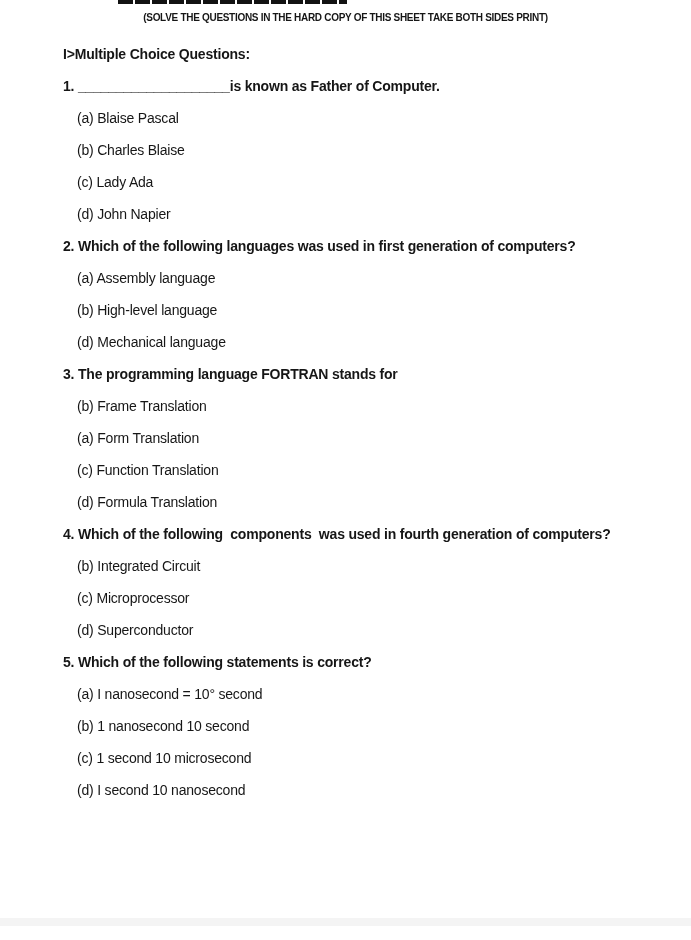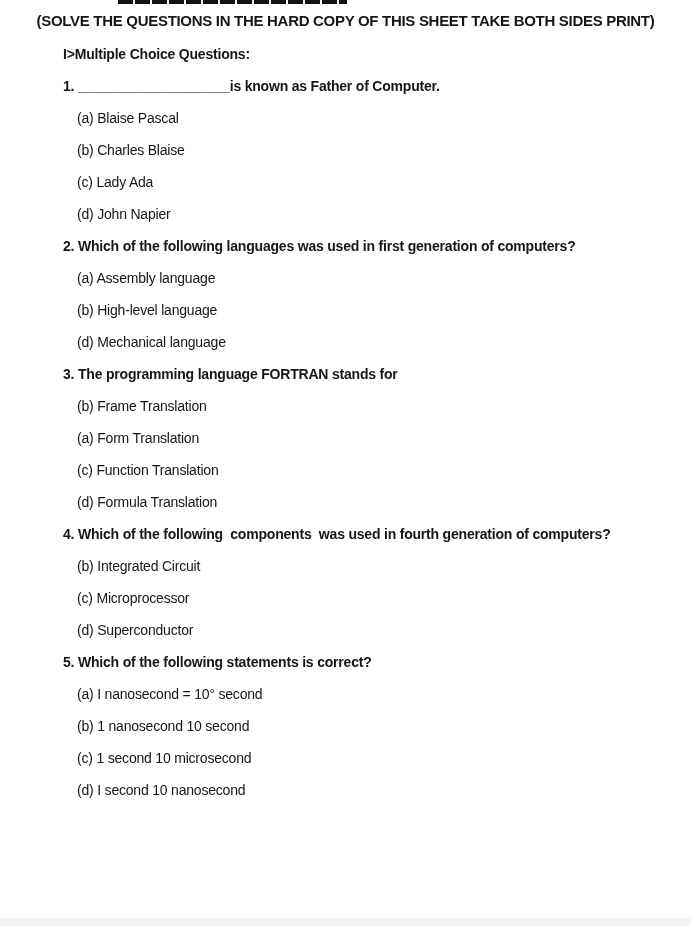--- a/index.html
+++ b/index.html
@@ -29,21 +29,21 @@
     height: 4px;
     background: repeating-linear-gradient(90deg, #121212 0px, #121212 15px, #ffffff 15px, #ffffff 17px);
   }
   .header {
     position: absolute;
     top: 12px;
     left: 0;
     width: 100%;
     text-align: center;
     font-weight: bold;
-    font-size: 15px;
+    font-size: 10px;
     letter-spacing: -0.3px;
     white-space: pre;
   }
   .content {
     position: absolute;
     top: 38px;
     left: 4px;
     width: 691px;
   }
   .line {

